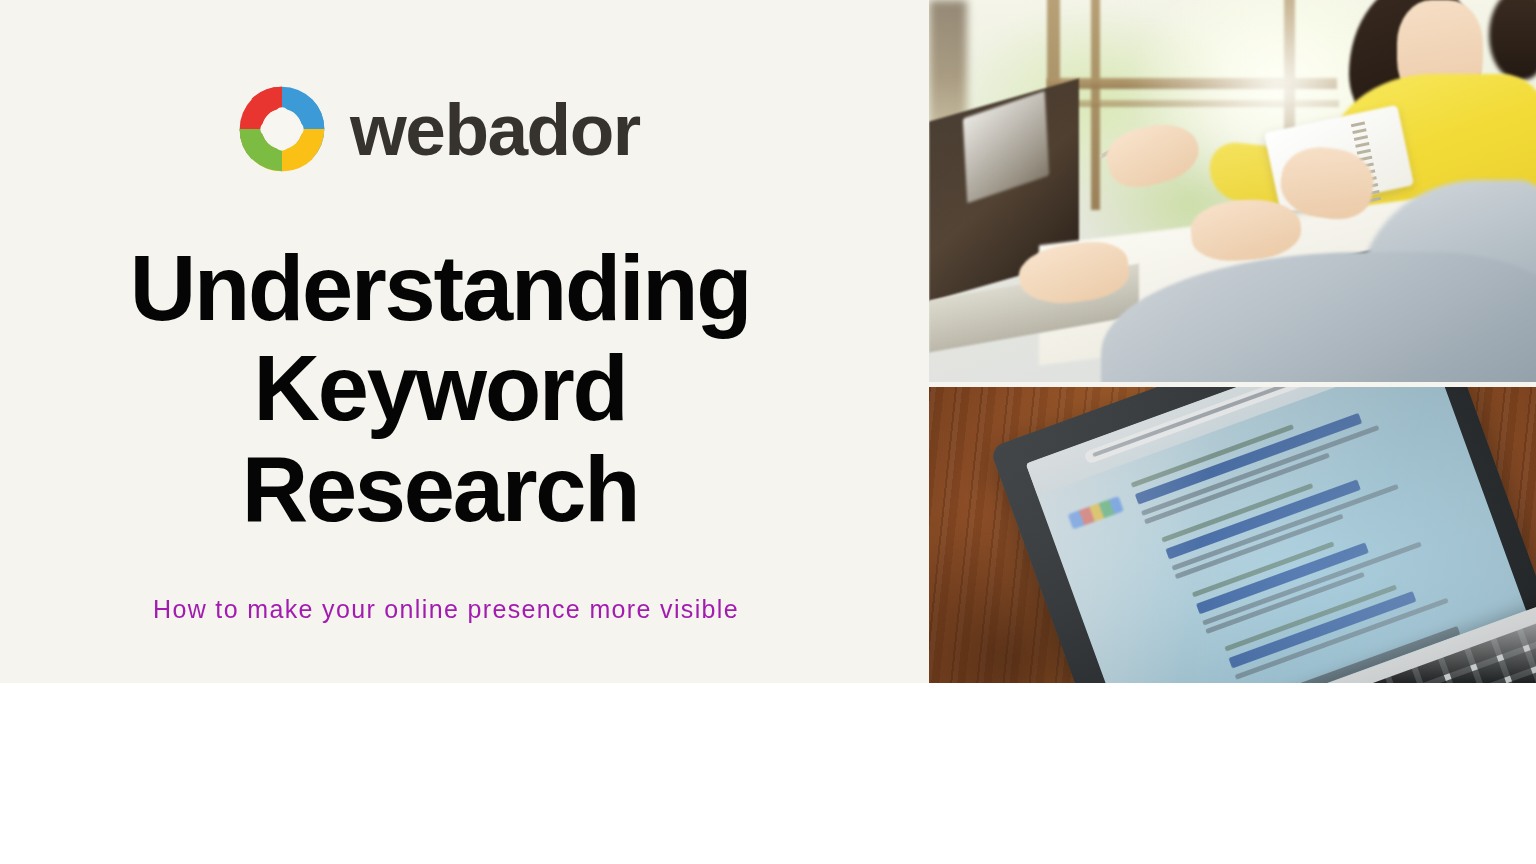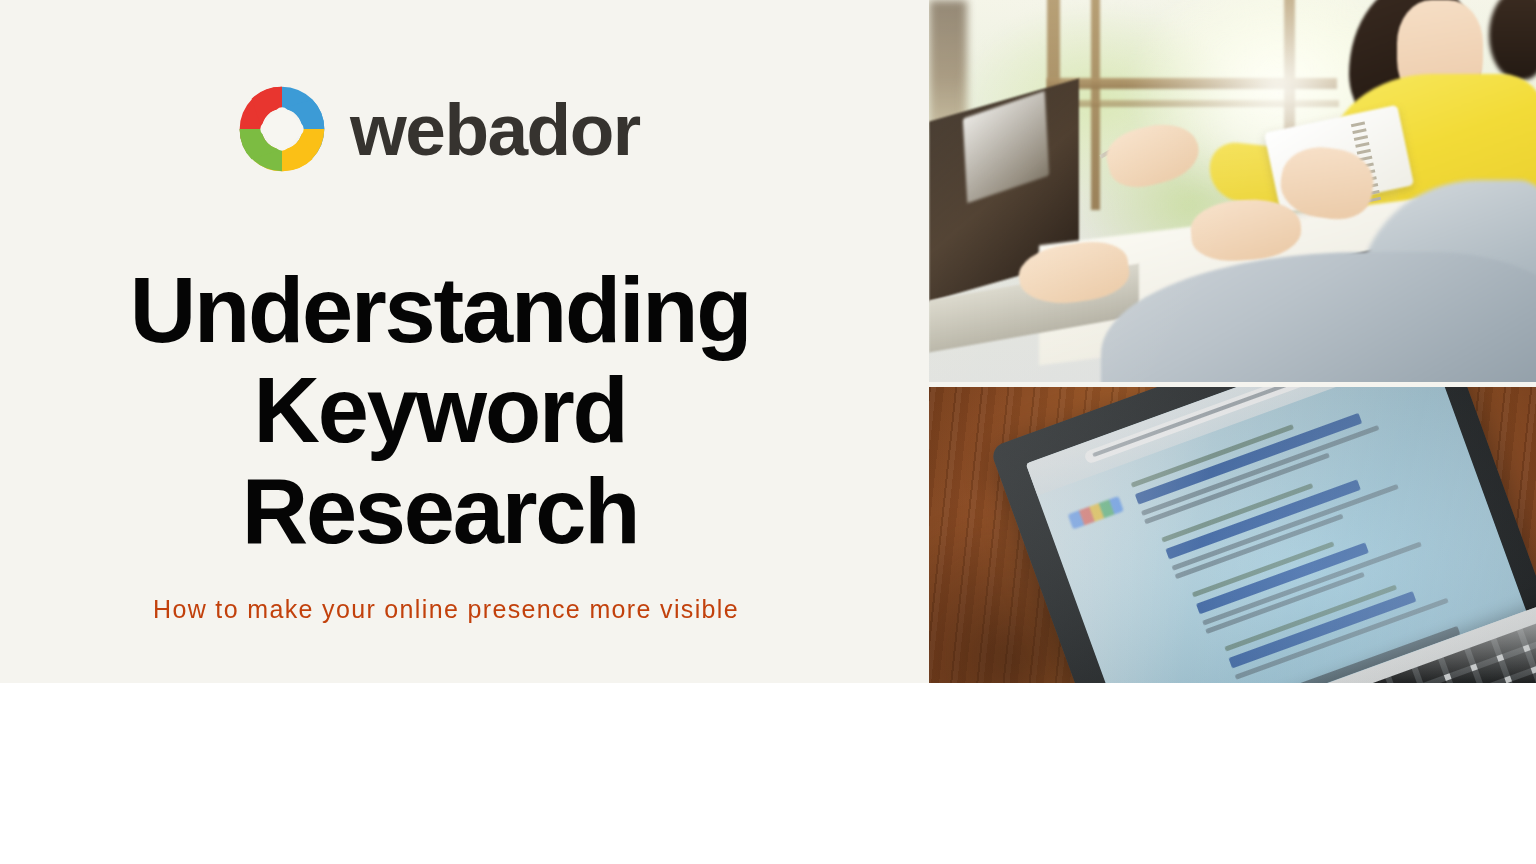--- a/index.html
+++ b/index.html
@@ -51,21 +51,21 @@
     letter-spacing: -1.5px;
     color: #36332F;
     line-height: 1;
     white-space: nowrap;
   }
 
   
   .headline {
     position: absolute;
     left: 60px;
-    top: 260px;
+    top: 238px;
     width: 760px;
     text-align: center;
     font-family: "Liberation Sans", sans-serif;
     font-size: 92px;
     font-weight: 700;
     line-height: 1.09;
     letter-spacing: -2.2px;
     color: #050505;
     margin: 0;
   }
@@ -409,21 +409,21 @@
           <path d="M28 50 A22 22 0 0 1 50 28 L50 4 A46 46 0 0 0 17 17 Z" fill="#E8352F"></path>
 
           <rect x="31" y="31" width="38" height="38" rx="8" transform="rotate(45 50 50)" fill="#F7F6F1"></rect>
         </g>
       </svg>
       <div class="logo-wordmark" style="color: rgb(54, 51, 47);">webador</div>
     </div>
 
     <h1 class="headline" style="color: rgb(5, 5, 5);">Understanding Keyword Research</h1>
 
-    <p class="subtitle" style="color: #c2410c;">How to make your online presence more visible</p>
+    <p class="subtitle" style="color: #a21caf;">How to make your online presence more visible</p>
 
   </div>
 
   <div class="photo-col" style="background: rgb(245, 244, 239);">
 
     <div class="photo photo-top" role="img" aria-label="Team working together at a desk near a sunlit window">
       <div class="ph-top-bg"></div>
       <div class="ph-wall"></div>
       <div class="ph-win-glow"></div>
       <div class="ph-frame v1"></div>

